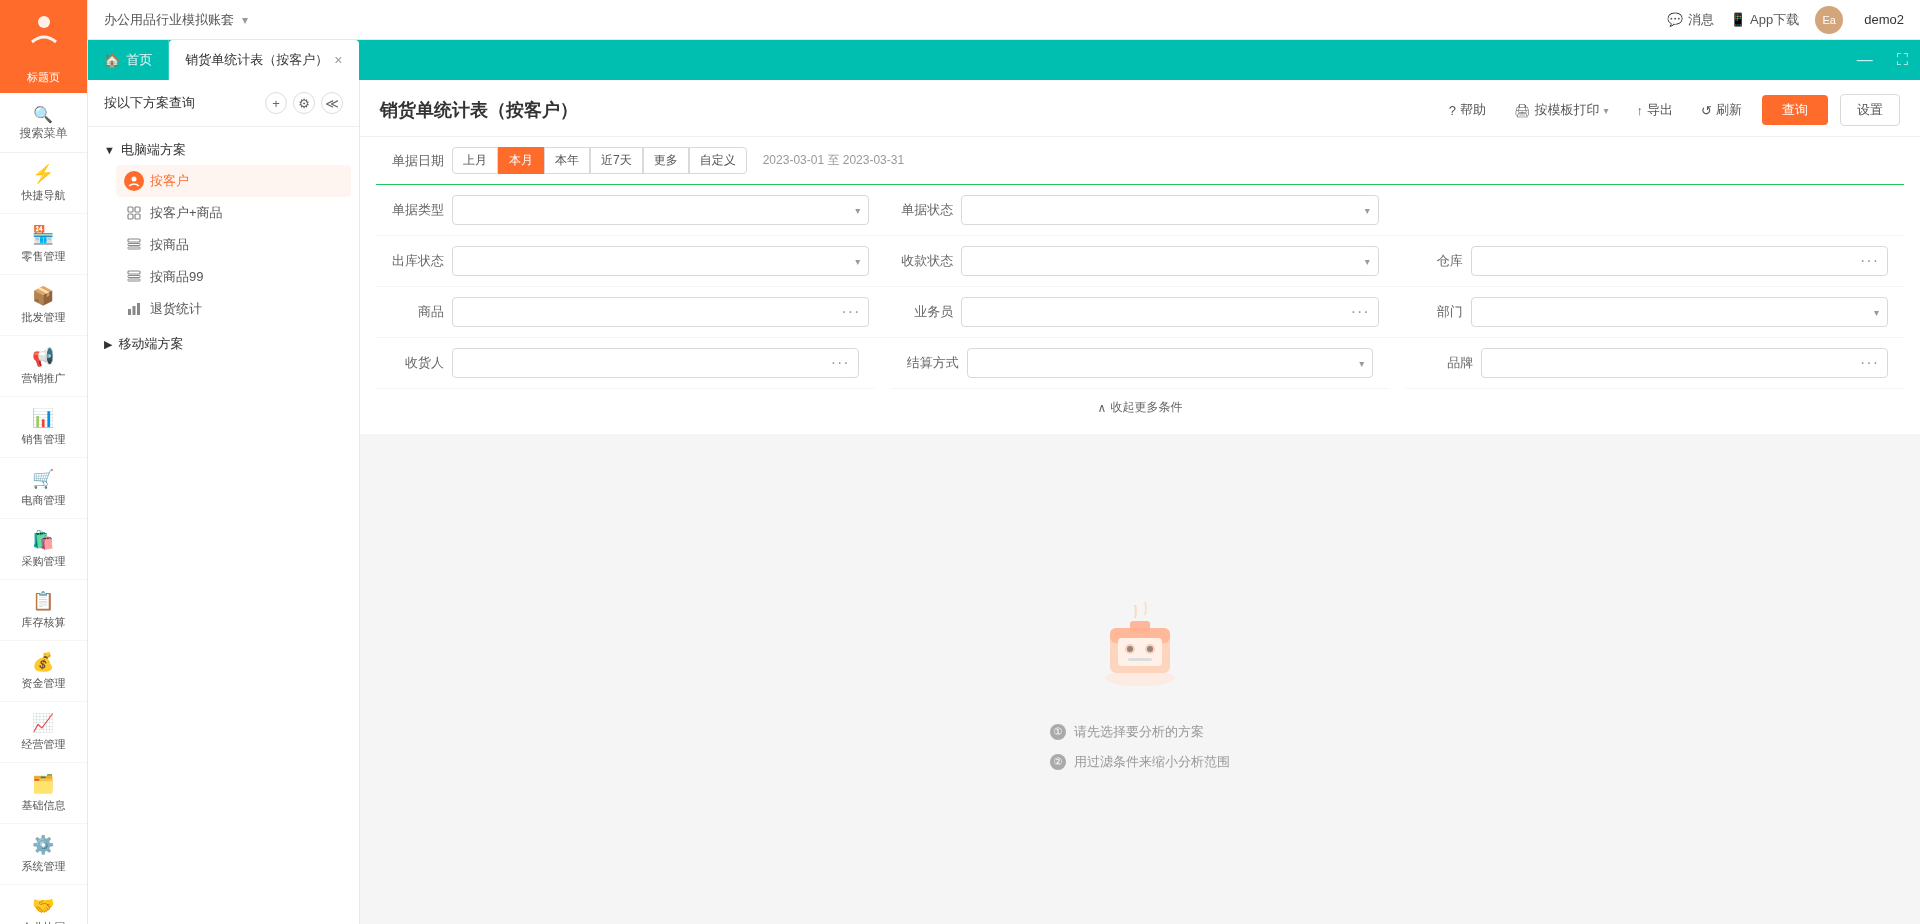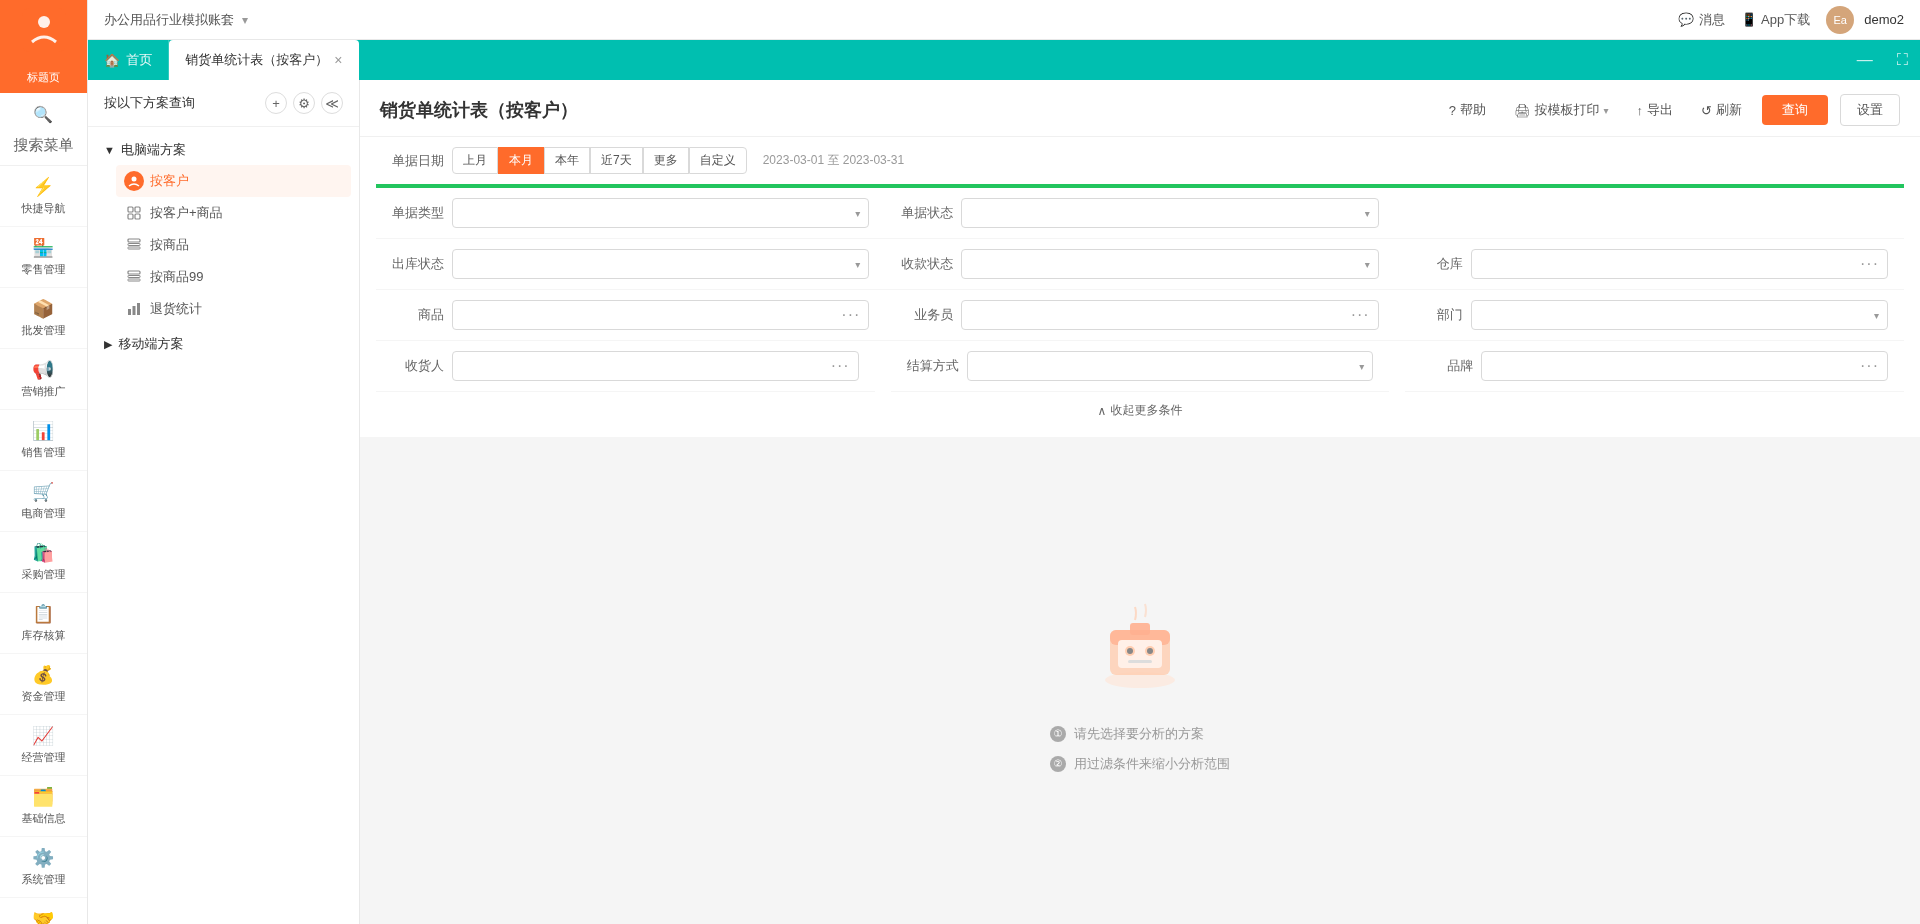--- a/index.html
+++ b/index.html
@@ -66,40 +66,40 @@
 
     .tabbar-wrapper { display: flex; align-items: center; height: 40px; background: #00bfb0; }
     .tab-item { display: flex; align-items: center; gap: 6px; padding: 0 16px; height: 100%; font-size: 13px; cursor: pointer; color: rgba(255,255,255,0.9); border-right: 1px solid rgba(255,255,255,0.2); }
     .tab-item.white-bg { background: #fff; color: #333; border-radius: 4px 4px 0 0; }
     .tab-item .close-x { font-size: 14px; color: #999; }
     .tab-spacer { flex: 1; }
     .tab-winbtn { padding: 0 12px; color: rgba(255,255,255,0.8); cursor: pointer; font-size: 16px; }
     .filter-grid-item { display: flex; align-items: center; padding: 10px 16px; gap: 8px; border-bottom: 1px solid #f5f5f5; }
     .filter-grid-label { font-size: 13px; color: #666; min-width: 52px; text-align: right; flex-shrink: 0; }
     .filter-grid-control { flex: 1; height: 30px; border: 1px solid #d9d9d9; border-radius: 4px; display: flex; align-items: center; justify-content: space-between; padding: 0 8px; cursor: pointer; font-size: 13px; color: #333; }
-    .filter-date-row { display: flex; align-items: center; padding: 10px 16px; gap: 8px; border-bottom: 4px solid #22c55e; }
+    .filter-date-row { display: flex; align-items: center; padding: 10px 16px; gap: 8px; border-bottom: 1px solid #22c55e; }
 
     .scrollable-right { flex: 1; overflow-y: auto; display: flex; flex-direction: column; background: #f5f5f5; }
   </style>
 </head>
 <body>
 
 <div class="sidebar">
   <div class="sidebar-logo">
     <svg class="sidebar-logo-icon" viewBox="0 0 44 44">
       <rect width="44" height="44" fill="#ff6b2b" rx="8"></rect>
       <circle cx="22" cy="14" r="6" fill="#fff" opacity="0.9"></circle>
       <path d="M10 34 Q22 24 34 34" stroke="#fff" stroke-width="3" fill="none" opacity="0.9"></path>
     </svg>
     <span class="sidebar-logo-text">标题页</span>
   </div>
 
   <div class="sidebar-search">
     <span style="font-size:16px;color:#999;">🔍</span>
-    <span style="font-size:15px;color:#666;margin-top:12px;">搜索菜单</span>
+    <span style="font-size:12px;color:#666;margin-top:1px;">搜索菜单</span>
   </div>
 
   <div class="sidebar-nav-item">
     <span class="icon">⚡</span>
     <span class="label">快捷导航</span>
   </div>
 
   <div class="sidebar-nav-item">
     <span class="icon">🏪</span>
     <span class="label">零售管理</span>
@@ -160,21 +160,21 @@
     </div>
     <div class="topbar-right">
       <div class="topbar-btn">
         <span>💬</span>
         <span>消息</span>
       </div>
       <div class="topbar-btn">
         <span>📱</span>
         <span>App下载</span>
       </div>
-      <div style="display:flex;align-items:center;gap:10px;cursor:pointer;">
+      <div style="display:flex;align-items:center;gap:21px;cursor:pointer;">
         <div class="user-avatar">
           <span>Ea</span>
         </div>
         <span style="font-size:13px;color:#333;">demo2</span>
       </div>
     </div>
   </div>
 
   <div class="tabbar-wrapper">
     <div class="tab-item">

